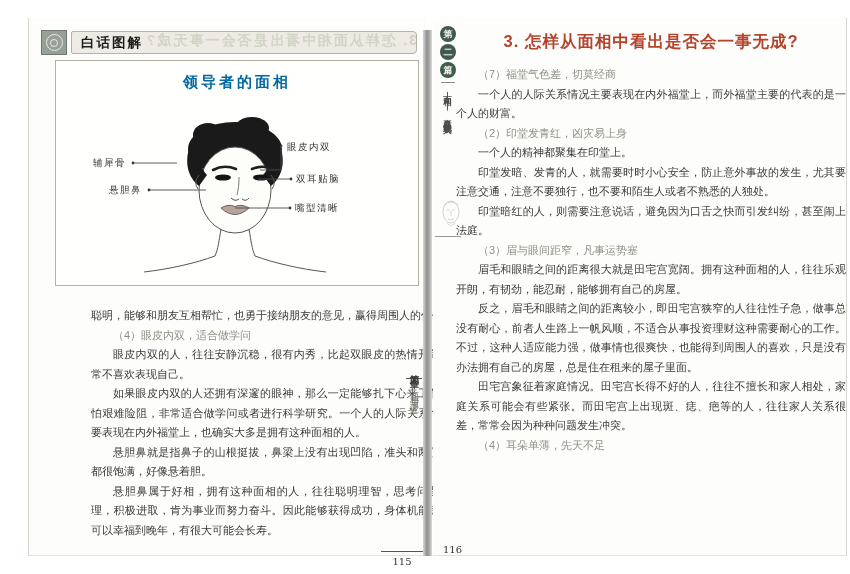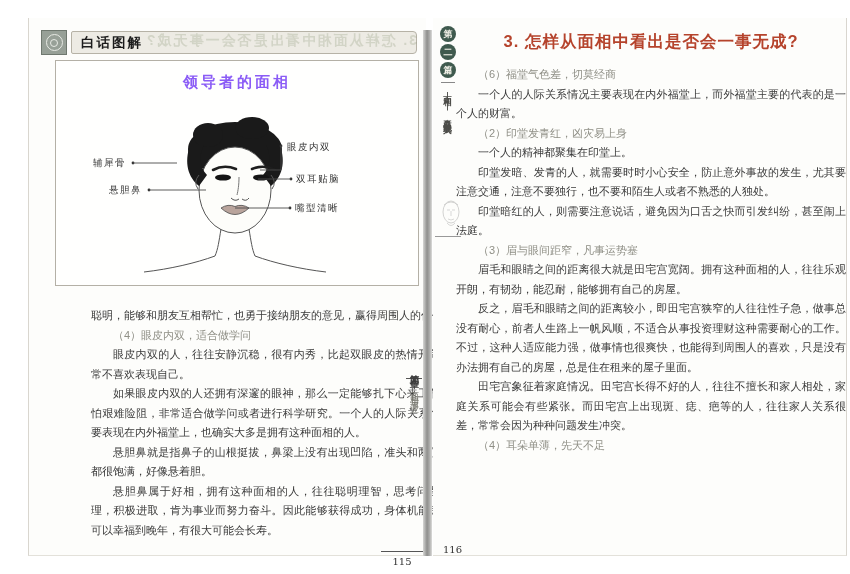--- a/index.html
+++ b/index.html
@@ -25,21 +25,21 @@
           border:1px solid #b6b2a6; border-radius:2px 4px 4px 2px; display:flex; align-items:center; }
   .logo-text { font-size:13.5px; font-weight:bold; color:#1c1c1c; letter-spacing:2px; padding-left:9px; }
   .bleed { position:absolute; left:60px; top:2px; width:316px; height:22px; overflow:hidden;
           transform:scaleX(-1); color:rgba(104,120,80,0.20); font-weight:bold; font-size:14px;
           letter-spacing:2px; filter:blur(0.6px); white-space:nowrap; pointer-events:none; }
 
   
   .diagram-box { position:absolute; left:26px; top:42px; width:364px; height:226px;
           background:#fffffe; border:1px solid #b4b0a6; }
   .diagram-title { text-align:center; margin-top:12px; font-size:15px; font-weight:bold;
-          color:#8b5cf6; letter-spacing:3px; }
+          color:#0369a1; letter-spacing:3px; }
   .diagram-svg { position:absolute; left:2px; top:52px; }
 
   
   .body-text { position:absolute; font-size:11px; line-height:19.5px; color:#3a3a3a;
           text-align:justify; }
   #left-body  { left:14px; top:288px; width:372px;margin-left:48px; }
   #right-body { left:23px; top:47px; width:390px; }
   .body-text p { margin:0; }
   .para { text-indent:2em; }
   .para-flush { text-indent:0; }
@@ -195,21 +195,21 @@
       <line x1="13" y1="12" x2="16" y2="12" stroke="#888" stroke-width="0.7"></line>
       <line x1="12" y1="13" x2="12" y2="18" stroke="#888" stroke-width="0.7"></line>
       <path d="M9,21 Q12,23 15,21" fill="none" stroke="#888" stroke-width="0.7"></path>
       <path d="M8,25 Q12,30 16,25" fill="none" stroke="#888" stroke-width="0.7"></path>
     </svg>
     <hr class="margin-rule">
 
     <div class="rp-heading" style="color:#b5432c">3. 怎样从面相中看出是否会一事无成?</div>
 
     <div class="body-text" id="right-body">
-      <p class="subhead">（6）福堂气色差，切莫经商</p>
+      <p class="subhead">（7）福堂气色差，切莫经商</p>
       <p class="para">一个人的人际关系情况主要表现在内外福堂上，而外福堂主要的代表的是一个人的财富。</p>
       <p class="subhead">（2）印堂发青红，凶灾易上身</p>
       <p class="para">一个人的精神都聚集在印堂上。</p>
       <p class="para">印堂发暗、发青的人，就需要时时小心安全，防止意外事故的发生，尤其要注意交通，注意不要独行，也不要和陌生人或者不熟悉的人独处。</p>
       <p class="para">印堂暗红的人，则需要注意说话，避免因为口舌之快而引发纠纷，甚至闹上法庭。</p>
       <p class="subhead">（3）眉与眼间距窄，凡事运势塞</p>
       <p class="para">眉毛和眼睛之间的距离很大就是田宅宫宽阔。拥有这种面相的人，往往乐观开朗，有韧劲，能忍耐，能够拥有自己的房屋。</p>
       <p class="para">反之，眉毛和眼睛之间的距离较小，即田宅宫狭窄的人往往性子急，做事总没有耐心，前者人生路上一帆风顺，不适合从事投资理财这种需要耐心的工作。不过，这种人适应能力强，做事情也很爽快，也能得到周围人的喜欢，只是没有办法拥有自己的房屋，总是住在租来的屋子里面。</p>
       <p class="para">田宅宫象征着家庭情况。田宅宫长得不好的人，往往不擅长和家人相处，家庭关系可能会有些紧张。而田宅宫上出现斑、痣、疤等的人，往往家人关系很差，常常会因为种种问题发生冲突。</p>
       <p class="subhead">（4）耳朵单薄，先天不足</p>

